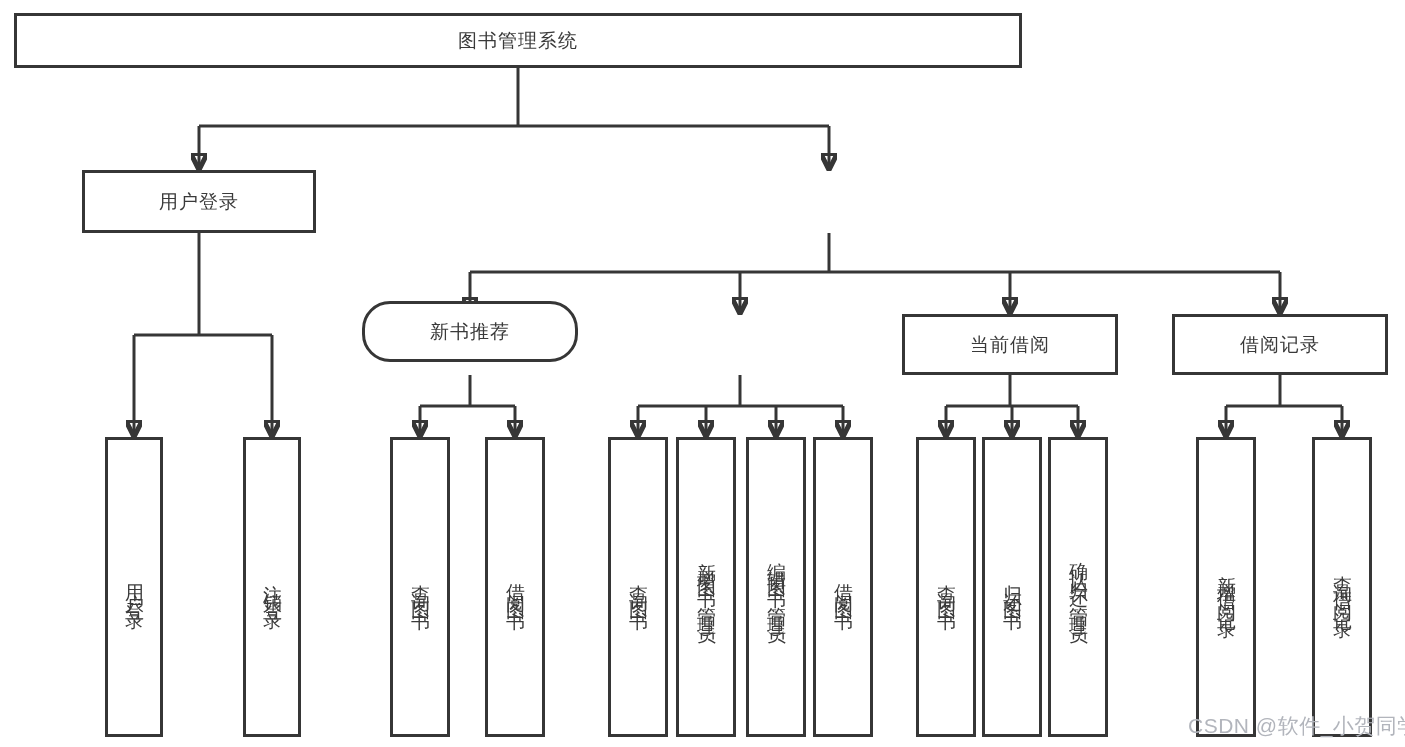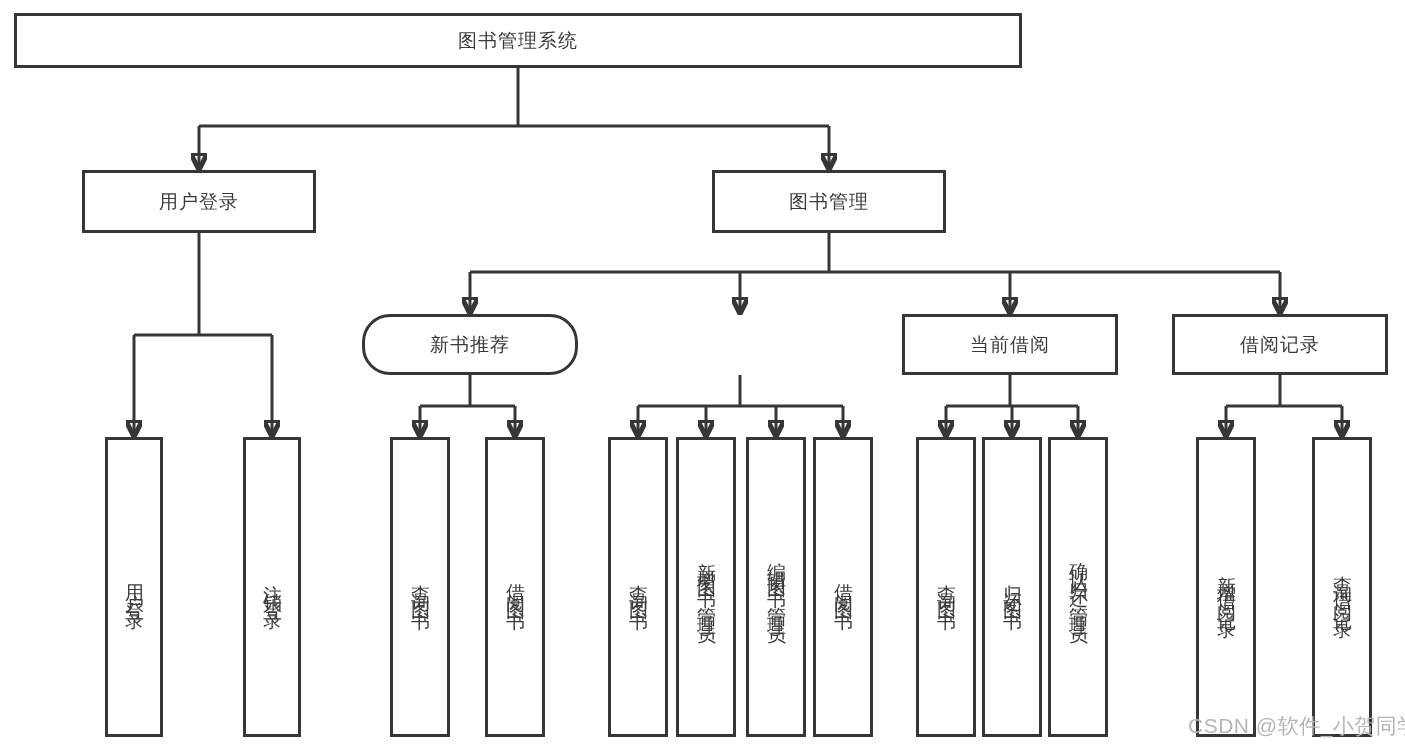--- a/index.html
+++ b/index.html
@@ -43,21 +43,21 @@
     text-orientation: mixed;
     font-size: 19px;
     letter-spacing: 9px;
     line-height: 1.1;
     white-space: nowrap;
   }
   
   .n-root            { left: 14px;   top: 13px;  width: 1008px; height: 55px; }
   .n-user-login      { left: 82px;   top: 170px; width: 234px;  height: 63px; }
   .n-book-mgmt       { left: 712px;  top: 170px; width: 234px;  height: 63px; }
-  .n-new-book        { left: 362px;  top: 314px; width: 216px;  height: 61px; border-radius: 28px; }
+  .n-new-book        { left: 362px;  top: 301px; width: 216px;  height: 61px; border-radius: 28px; }
   .n-book-borrow     { left: 632px;  top: 314px; width: 216px;  height: 61px; }
   .n-current-borrow  { left: 902px;  top: 314px; width: 216px;  height: 61px; }
   .n-borrow-records  { left: 1172px; top: 314px; width: 216px;  height: 61px; }
   .leaf { top: 437px; width: 60px; height: 300px; }
   .n-a1 { left: 105px; width: 58px; }
   .n-a2 { left: 243px; width: 58px; }
   .n-b1 { left: 390px; }
   .n-b2 { left: 485px; }
   .n-c1 { left: 608px; }
   .n-c2 { left: 676px; }
@@ -146,23 +146,20 @@
     </g>
   </svg>
 
   <div class="node n-root">
     <span class="h-label">图书管理系统</span>
   </div>
 
   <div class="node n-user-login">
     <span class="h-label">用户登录</span>
   </div>
-  <div class="node n-book-mgmt">
-    <span class="h-label">图书管理</span>
-  </div>
 
   <div class="node n-new-book">
     <span class="h-label">新书推荐</span>
   </div>
   <div class="node n-borrow-records">
     <span class="h-label">借阅记录</span>
   </div>
   <div class="node n-current-borrow">
     <span class="h-label">当前借阅</span>
   </div>

